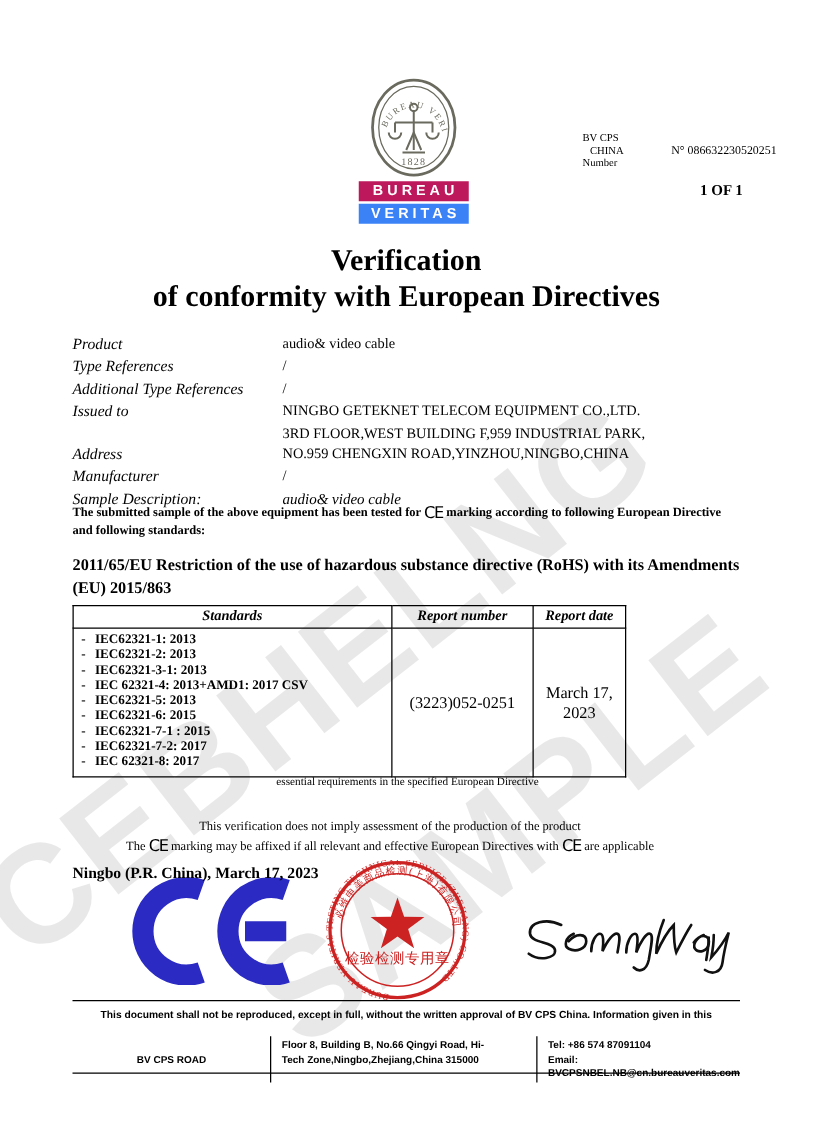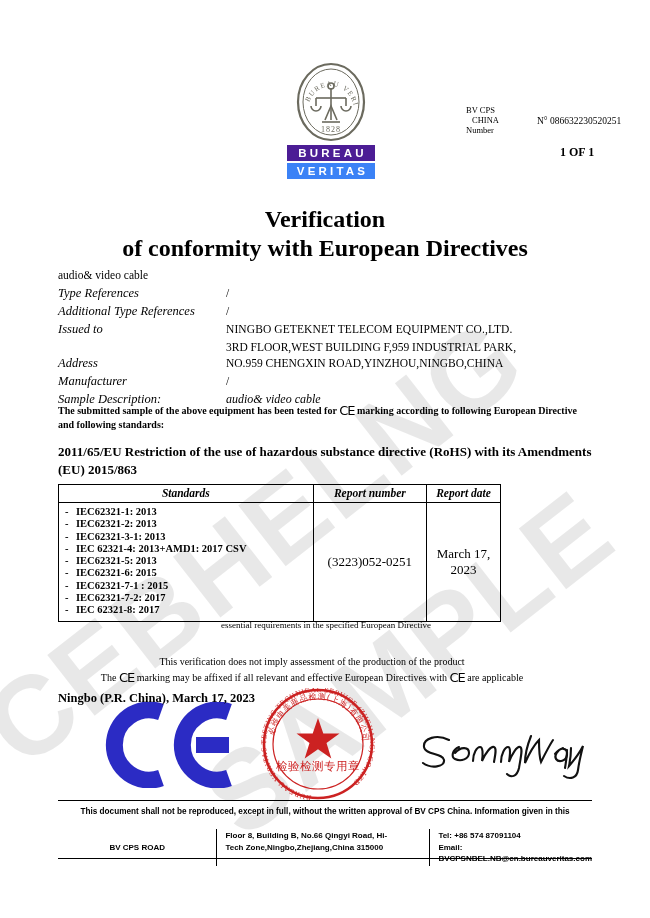--- a/index.html
+++ b/index.html
@@ -36,39 +36,39 @@
   .bv-logo {
     position:absolute; left:277px; top:62px; width:108px; text-align:center; z-index:2;
   }
   .bv-emblem { width:74px; height:80px; margin:0 auto; display:block; }
   .bv-words { margin-top:3px; }
   .bv-word {
     font-family:"Liberation Sans", sans-serif;
     font-weight:bold; font-size:11.5px; letter-spacing:3.2px;
     color:#ffffff; padding:2px 0 2px 3px; width:88px; margin:0 auto;
   }
-  .bv-word.top { background:#4c1d95; margin-bottom:2px; }
+  .bv-word.top { background:#be185d; margin-bottom:2px; }
   .bv-word.bot { background:#3b82f6; }
 
   .hdr-num { position:absolute; left:466px; top:105px; z-index:2; }
   .hdr-label {
     font-family:"Liberation Serif", serif; font-size:8.5px; line-height:10px;
   }
   .hdr-label .l2 { padding-left:6px; }
   .hdr-value {
     position:absolute; left:537px; top:116px;
     font-size:9.5px; font-family:"Liberation Serif", serif; z-index:2;
   }
   .hdr-page {
     position:absolute; left:560px; top:145px; z-index:2;
     font-size:12px; font-weight:bold; font-family:"Liberation Serif", serif;
   }
 
   
-  .title-wrap { position:absolute; left:0; top:196px; width:650px; text-align:center; z-index:2;margin-top:10px; }
+  .title-wrap { position:absolute; left:0; top:196px; width:650px; text-align:center; z-index:2; }
   .title1 { font-size:24px; font-weight:bold; line-height:27px; }
   .title2 { font-size:24px; font-weight:bold; line-height:30px; }
 
   
   .fields { position:absolute; left:58px; top:267px; width:540px; z-index:2; }
   .frow { display:flex; align-items:flex-start; margin-bottom:1px; }
   .fkey {
     width:168px; flex:0 0 168px;
     font-style:italic; font-size:12.5px; line-height:17px;
   }
@@ -208,20 +208,21 @@
   <div class="hdr-value">N° 086632230520251</div>
   <div class="hdr-page">1 OF 1</div>
 
   <div class="title-wrap">
     <div class="title1">Verification</div>
     <div class="title2">of conformity with European Directives</div>
   </div>
 
   <div class="fields">
     <div class="frow">
+      <div class="fkey">Product</div>
       <div class="fval">audio&amp; video cable</div>
     </div>
     <div class="frow">
       <div class="fkey">Type References</div>
       <div class="fval">/</div>
     </div>
     <div class="frow">
       <div class="fkey">Additional Type References</div>
       <div class="fval">/</div>
     </div>

